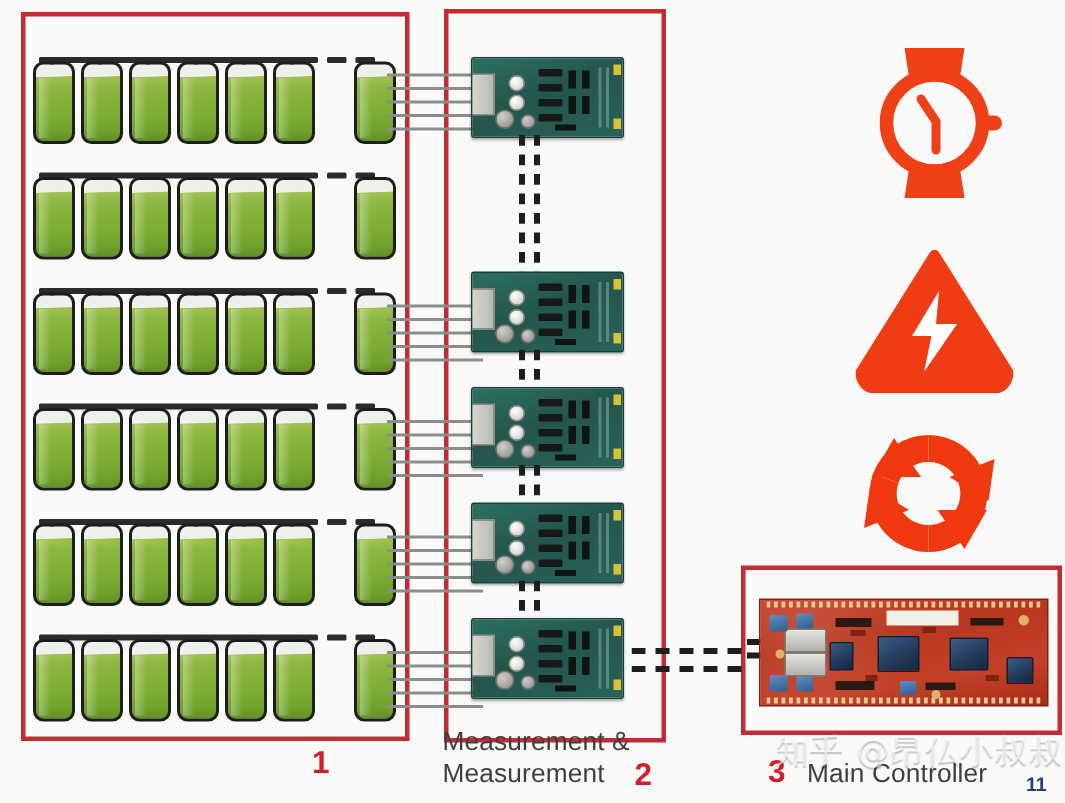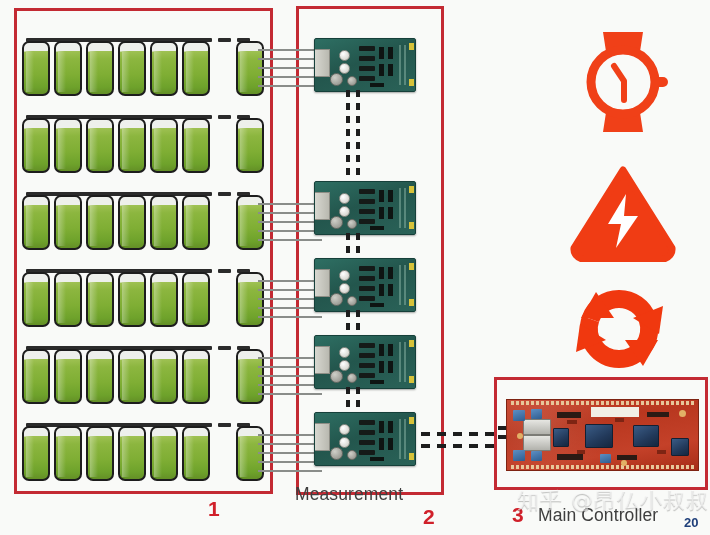--- a/index.html
+++ b/index.html
@@ -721,25 +721,26 @@
       <path d="M19 34 a39 39 0 0 0 37 52 l0 -18 a21 21 0 0 1 -20 -28 Z" fill="#f0380f"></path>
       <path d="M100 24 L70 36 L96 52 Z" fill="#f0380f"></path>
       <path d="M13 70 L43 58 L17 42 Z" fill="#f0380f"></path>
       <path d="M95 58 L62 58 L80 84 Z" fill="#f0380f"></path>
       <path d="M18 36 L51 36 L33 10 Z" fill="#f0380f"></path>
     </svg>
   </div>
 
 
   <div class="caption" id="cap-measure">
+    <div>Measurement &amp;</div>
     <div>Measurement</div>
   </div>
 
   <div class="caption" id="cap-main">Main Controller</div>
 
   <div class="num" id="num-1">1</div>
   <div class="num" id="num-2">2</div>
   <div class="num" id="num-3">3</div>
 
   <div id="watermark">知乎 @昂仏小叔叔</div>
-  <div id="page-num">20</div>
+  <div id="page-num">11</div>
 
 </div>
 
 </body></html>

